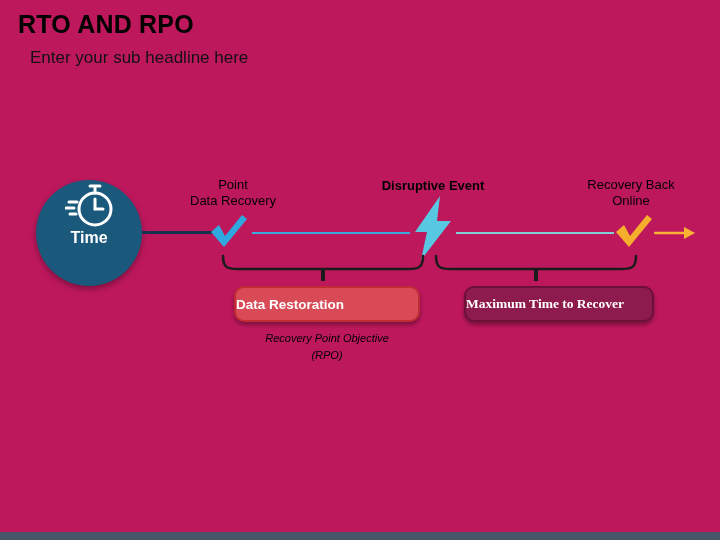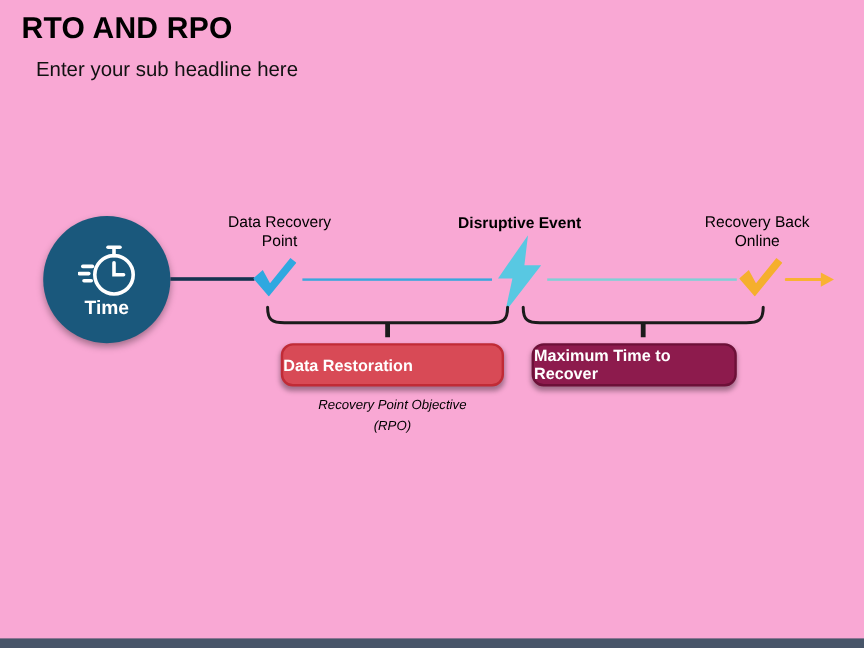--- a/index.html
+++ b/index.html
@@ -1,32 +1,32 @@
 <!DOCTYPE html>
 <html style="--time_circle: #1A587C; --line_dark: #14334F; --line_blue: #3AA7DD; --line_teal: #7FD0D6; --check_blue: #2FA8E0; --check_yellow: #F5AF2D; --lightning: #58C8E2; --arrow_yellow: #F9B233; --btn_rpo_fill: #D84A56; --btn_rpo_border: #C12B36; --btn_rto_fill: #8D1B4D; --btn_rto_border: #6D1038; --bracket: #1B1B1B; --footer_bar: #475569;"><head>
 <meta charset="utf-8">
 <style>
   html,body { margin:0; padding:0; background:#fff; }
   .slide {
-    position:relative; width:720px; height:540px; background:#f9a8d4;
+    position:relative; width:720px; height:540px; background:#be185d;
     font-family:"Liberation Sans", sans-serif; color:#000; overflow:hidden;
   }
   .title {
     position:absolute; left:18px; top:10px; font-size:25px; font-weight:700;
     color:#000; letter-spacing:0.2px;
   }
   .subtitle {
     position:absolute; left:18px; top:48px; font-size:17px; font-weight:400; color:#111;margin-left:12px;
   }
   
   .time-circle {
     position:absolute; left:36px; top:180px; width:106px; height:106px;
     border-radius:50%; background:var(--time_circle);
     box-shadow:0 3px 6px rgba(0,0,0,.35);
-    display:flex; flex-direction:column; align-items:center; justify-content:center;
+    display:flex; flex-direction:column; align-items:center; 
   }
   .time-label { color:#fff; font-weight:700; font-size:16px; margin-top:1px; }
   .stopwatch { display:block; }
   .stopwatch * { stroke:#fff; stroke-width:3; fill:none; stroke-linecap:round; }
   
   .seg { position:absolute; }
   .seg-dark { left:142px; top:231px; width:70px; height:3px; background:var(--line_dark); }
   .seg-blue { left:252px; top:232px; width:158px; height:2px; background:var(--line_blue); }
   .seg-teal { left:456px; top:232px; width:158px; height:2px; background:var(--line_teal); }
   
@@ -55,21 +55,21 @@
   .bracket-1 { left:221px; top:254px; }
   .bracket-2 { left:434px; top:254px; }
   
   .pill {
     position:absolute; top:286px; height:36px; border-radius:10px;
     display:flex; align-items:center; justify-content:flex-start;
     color:#fff; font-weight:700; font-size:13.5px;
     box-shadow:0 3px 4px rgba(0,0,0,.35); box-sizing:border-box;
   }
   .pill-rpo { left:234px; width:186px; background:var(--btn_rpo_fill); border:2.5px solid var(--btn_rpo_border); }
-  .pill-rto { left:443px; width:171px; background:var(--btn_rto_fill); border:2.5px solid var(--btn_rto_border); }
+  .pill-rto { left:464px; width:190px; background:var(--btn_rto_fill); border:2.5px solid var(--btn_rto_border);font-family:Liberation Serif, serif; }
   
   .caption {
     position:absolute; top:330px; text-align:center; font-style:italic;
     font-size:11px; line-height:17px; color:#000;
   }
   .caption span { display:block; }
   .cap-rpo { left:232px; width:190px; }
   .cap-rto { left:440px; width:196px; }
   
   .footer-bar {
@@ -110,22 +110,22 @@
   </svg>
   <svg class="marker check-yellow" width="36" height="32" viewBox="0 0 36 32">
     <path d="M0,17 L8,10 L14,21 L31,0 L36,4 L13,32 Z"></path>
   </svg>
   <svg class="marker arrow" width="42" height="16" viewBox="0 0 42 16">
     <line x1="1" y1="8" x2="30" y2="8"></line>
     <polygon points="30,2 41,8 30,14"></polygon>
   </svg>
 
   <div class="event-label lbl-drp">
+    <span>Point</span>
     <span>Data Recovery</span>
-    <span>Point</span>
   </div>
   <div class="event-label lbl-de">
     <span>Disruptive Event</span>
   </div>
   <div class="event-label lbl-sbo">
     <span>Recovery Back</span>
     <span>Online</span>
   </div>
 
   <svg class="bracket bracket-1" width="204" height="28" viewBox="0 0 204 28">

